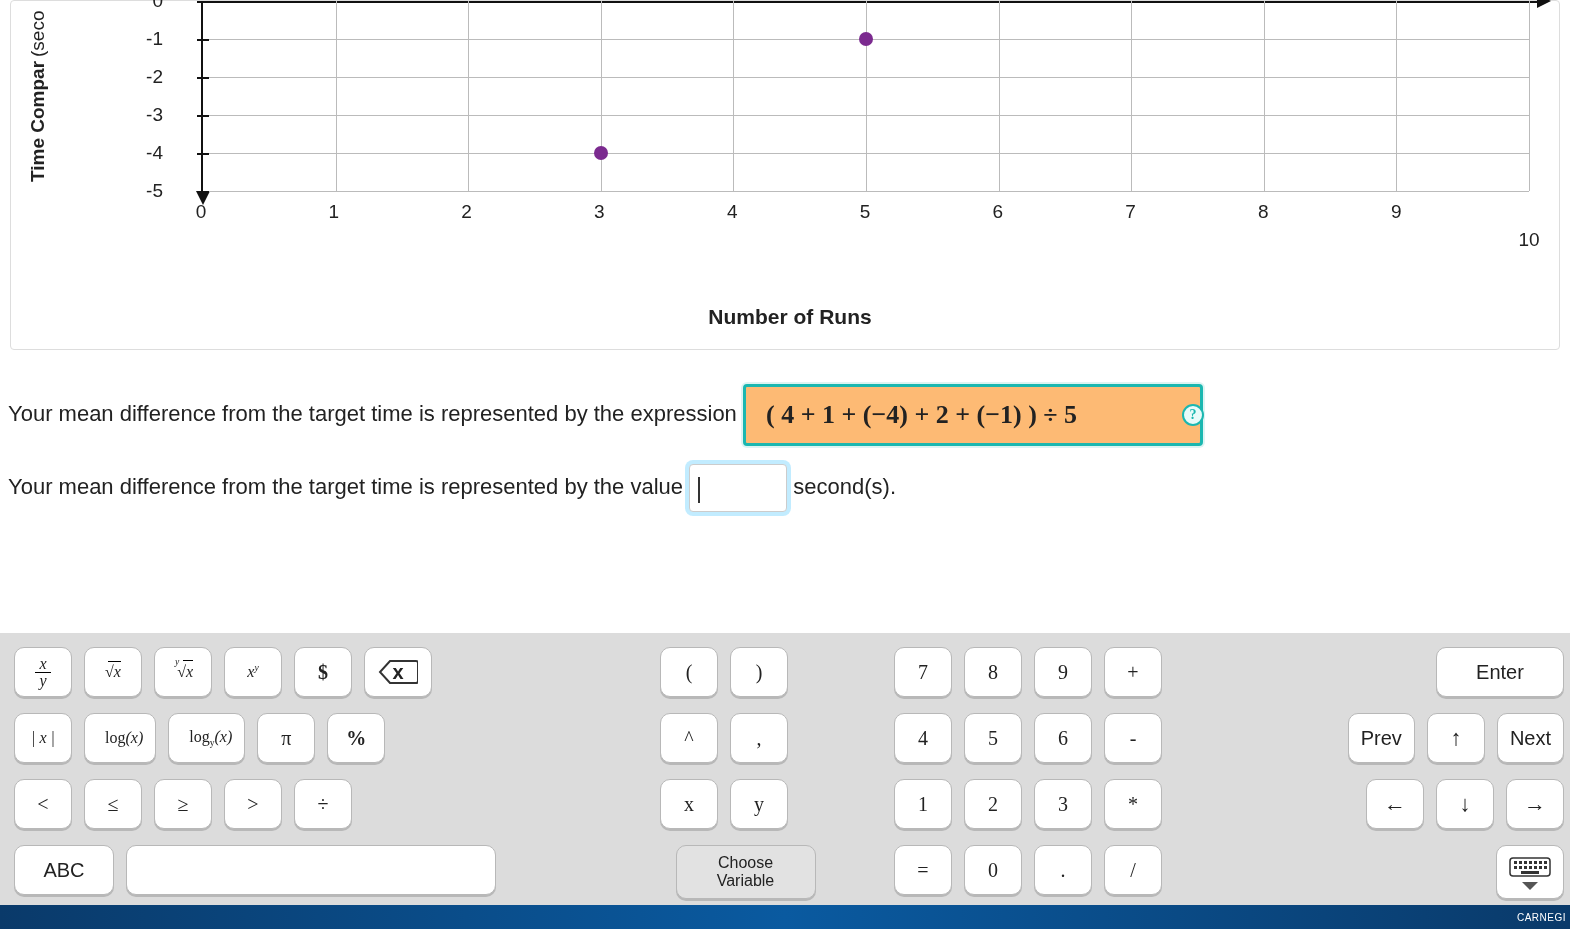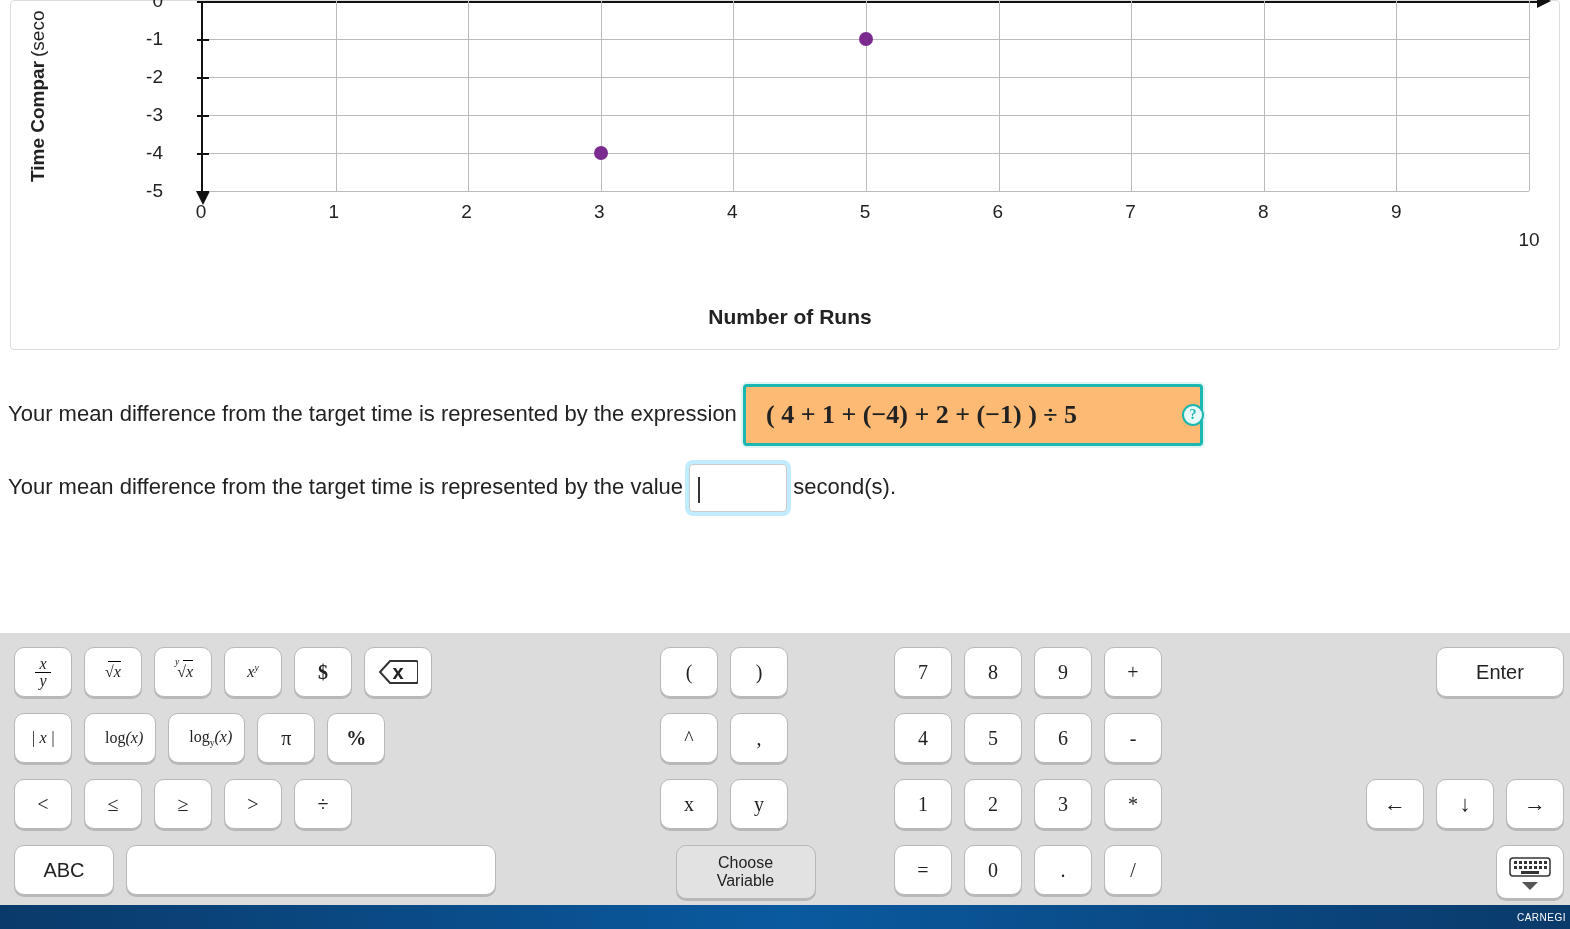--- a/index.html
+++ b/index.html
@@ -209,20 +209,25 @@
     <div class="kgroup" style="justify-content:center;">
       <div class="kbtn">^</div>
       <div class="kbtn">,</div>
     </div>
     <div class="kgroup">
       <div class="kbtn">4</div>
       <div class="kbtn">5</div>
       <div class="kbtn">6</div>
       <div class="kbtn">-</div>
     </div>
+    <div class="kgroup" style="justify-content:flex-end;">
+      <div class="kbtn" style="font-family:'Segoe UI',Arial;">Prev</div>
+      <div class="kbtn arrow">↑</div>
+      <div class="kbtn" style="font-family:'Segoe UI',Arial;">Next</div>
+    </div>
   </div>
 
   <div class="krow">
     <div class="kgroup">
       <div class="kbtn">&lt;</div>
       <div class="kbtn">≤</div>
       <div class="kbtn">≥</div>
       <div class="kbtn">&gt;</div>
       <div class="kbtn">÷</div>
     </div>

